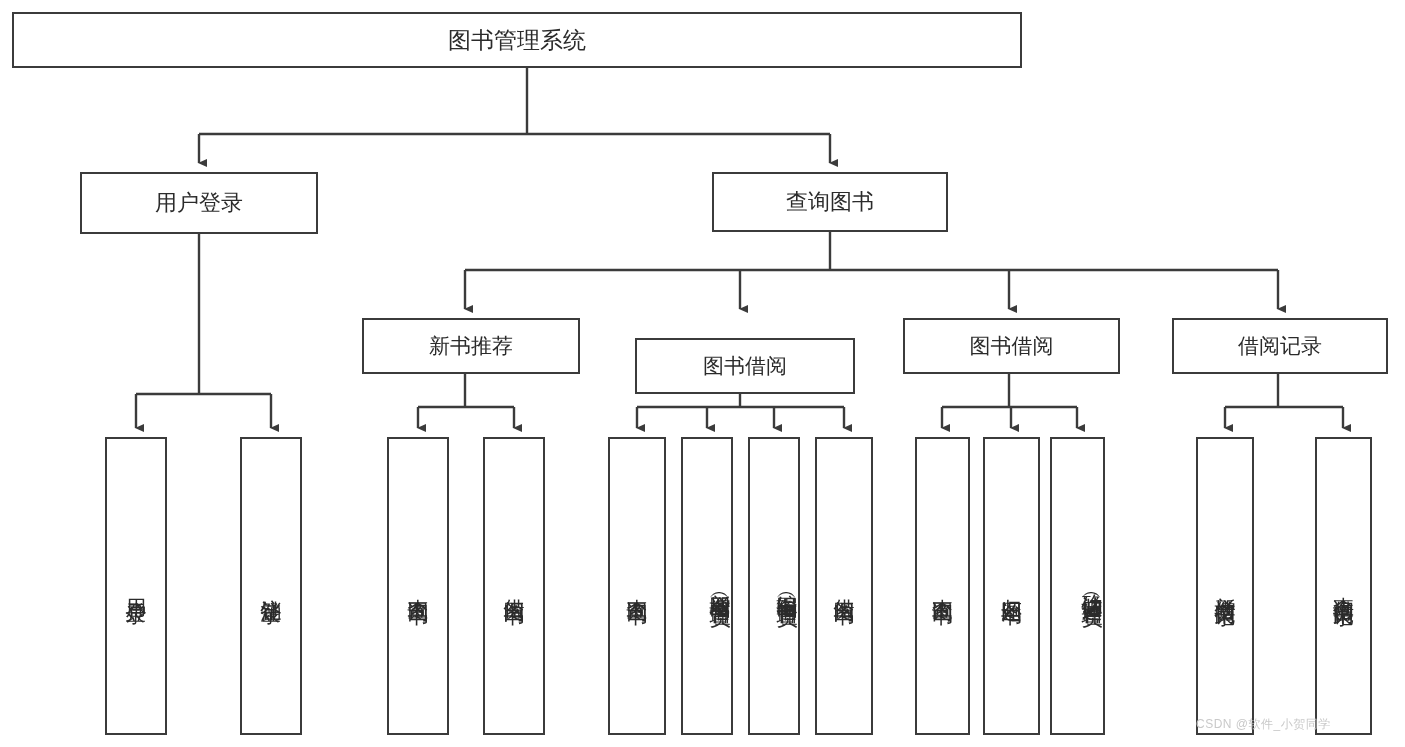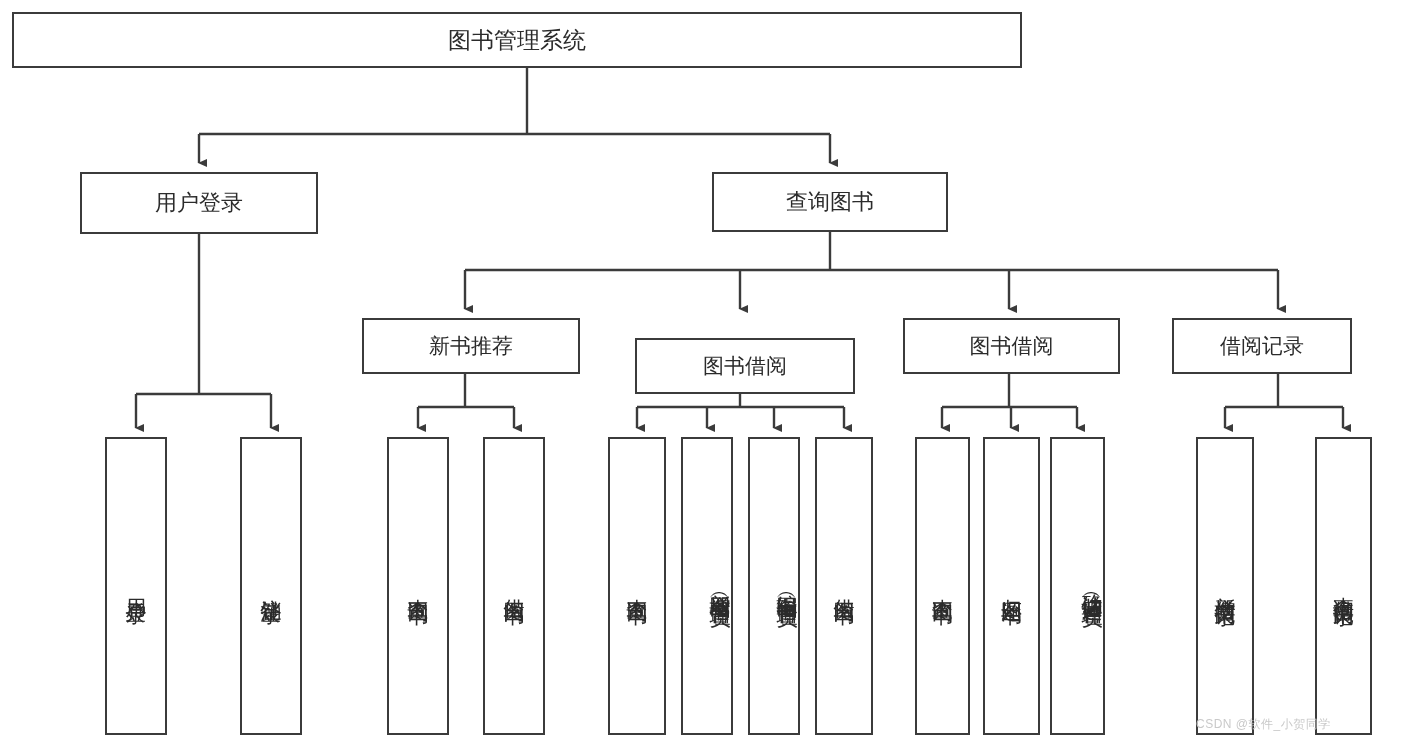--- a/index.html
+++ b/index.html
@@ -128,21 +128,21 @@
 
   <div class="node level2" style="left: 362px; top: 318px; width: 218px; height: 56px;">
     <span class="node-label">新书推荐</span>
   </div>
   <div class="node level2" style="left: 635px; top: 318px; width: 220px; height: 56px; margin-top: 20px;">
     <span class="node-label">图书借阅</span>
   </div>
   <div class="node level2" style="left: 903px; top: 318px; width: 217px; height: 56px;">
     <span class="node-label">图书借阅</span>
   </div>
-  <div class="node level2" style="left: 1172px; top: 318px; width: 180px; height: 56px;">
+  <div class="node level2" style="left: 1172px; top: 318px; width: 216px; height: 56px;">
     <span class="node-label">借阅记录</span>
   </div>
 
   <div class="node leaf centered" style="left: 105px; top: 437px; width: 62px; height: 298px;">
     <span class="node-label">用户登录</span>
   </div>
   <div class="node leaf centered" style="left: 240px; top: 437px; width: 62px; height: 298px;">
     <span class="node-label">注销登录</span>
   </div>
   <div class="node leaf centered" style="left: 387px; top: 437px; width: 62px; height: 298px;">

